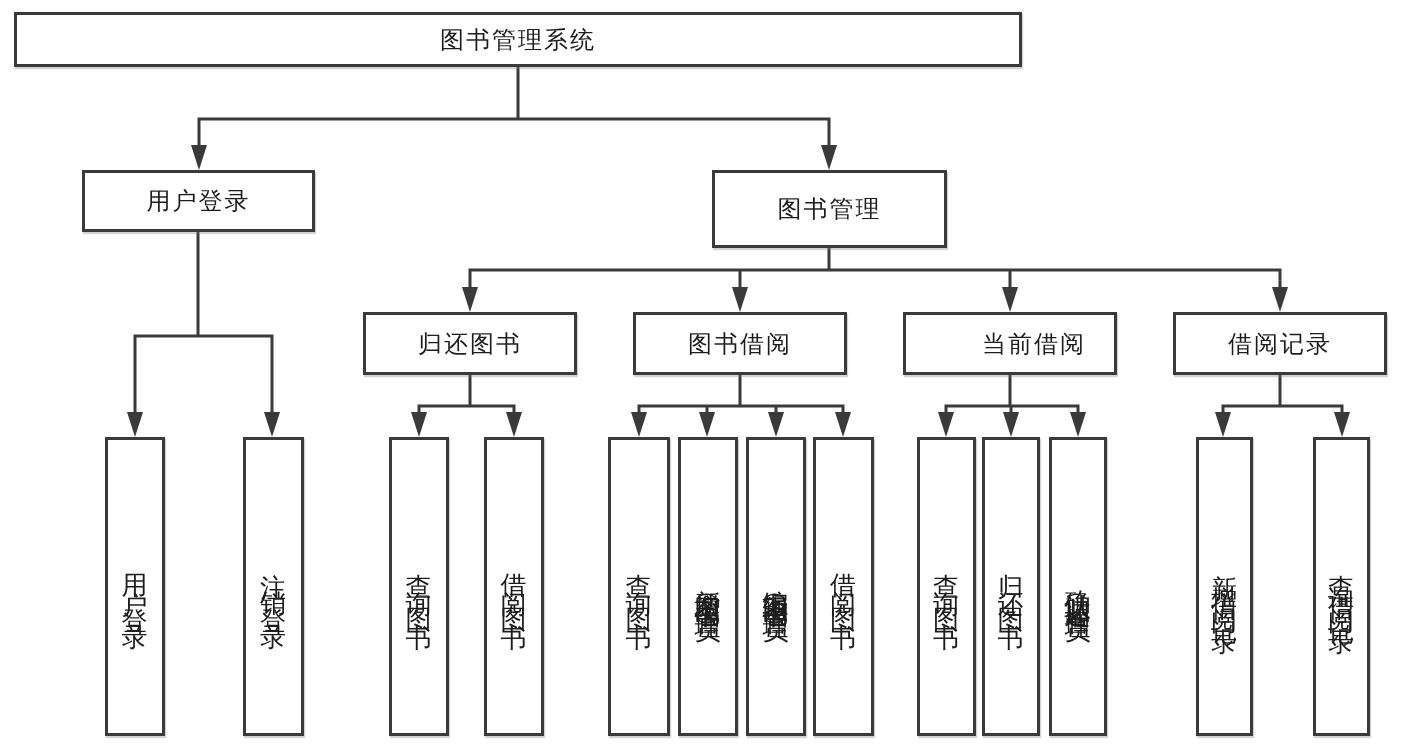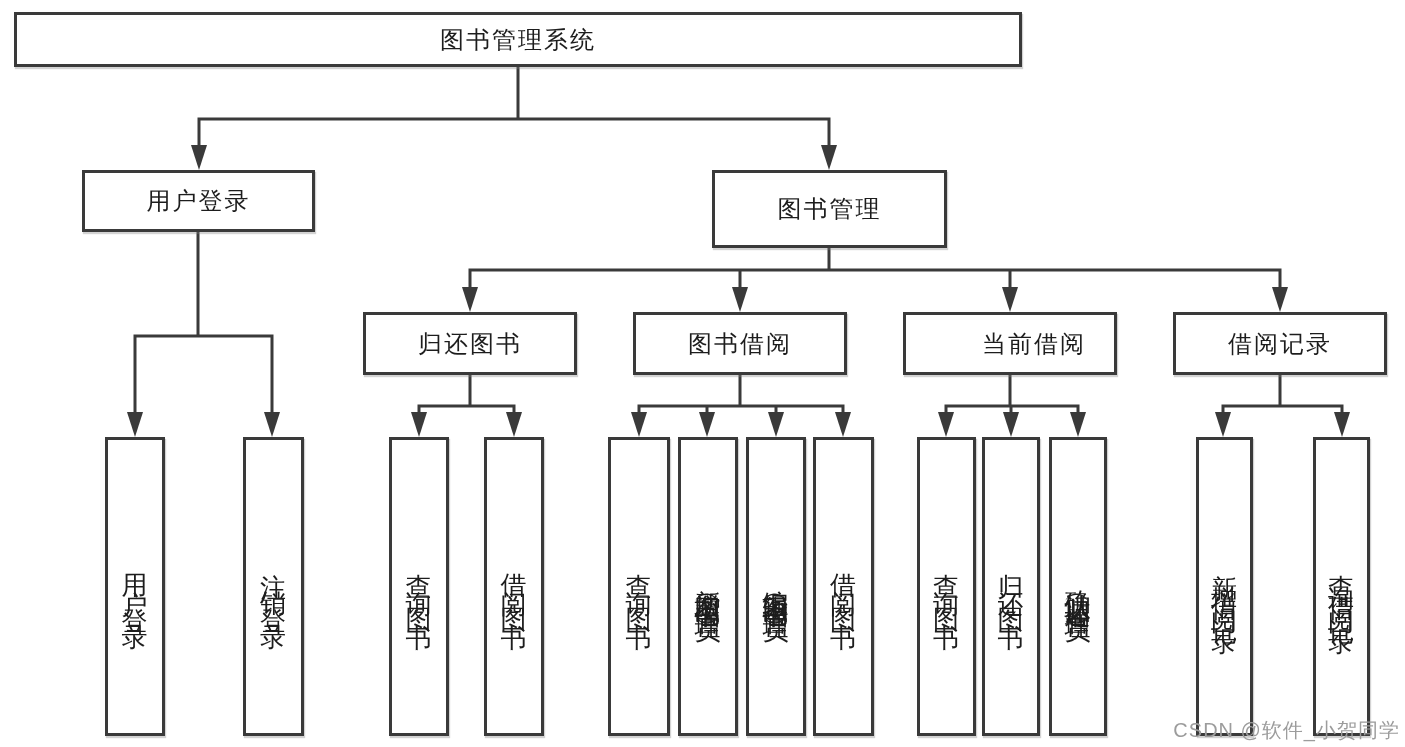--- a/index.html
+++ b/index.html
@@ -103,14 +103,13 @@
       <div class="node v" style="left: 1049px; top: 437px; width: 58px; height: 299px;">
         <span class="sp-tight">确认归还（管理员）</span>
       </div>
       <div class="node v" style="left: 1196px; top: 437px; width: 57px; height: 299px;">
         <span class="sp-mid">新增借阅记录</span>
       </div>
       <div class="node v" style="left: 1313px; top: 437px; width: 57px; height: 299px;">
         <span class="sp-mid">查询借阅记录</span>
       </div>
     </div>
-  <div class="watermark" style="color: rgb(156, 156, 156);">CSDN @软件_小贺同学</div>
 </div>
 
 </body></html>

